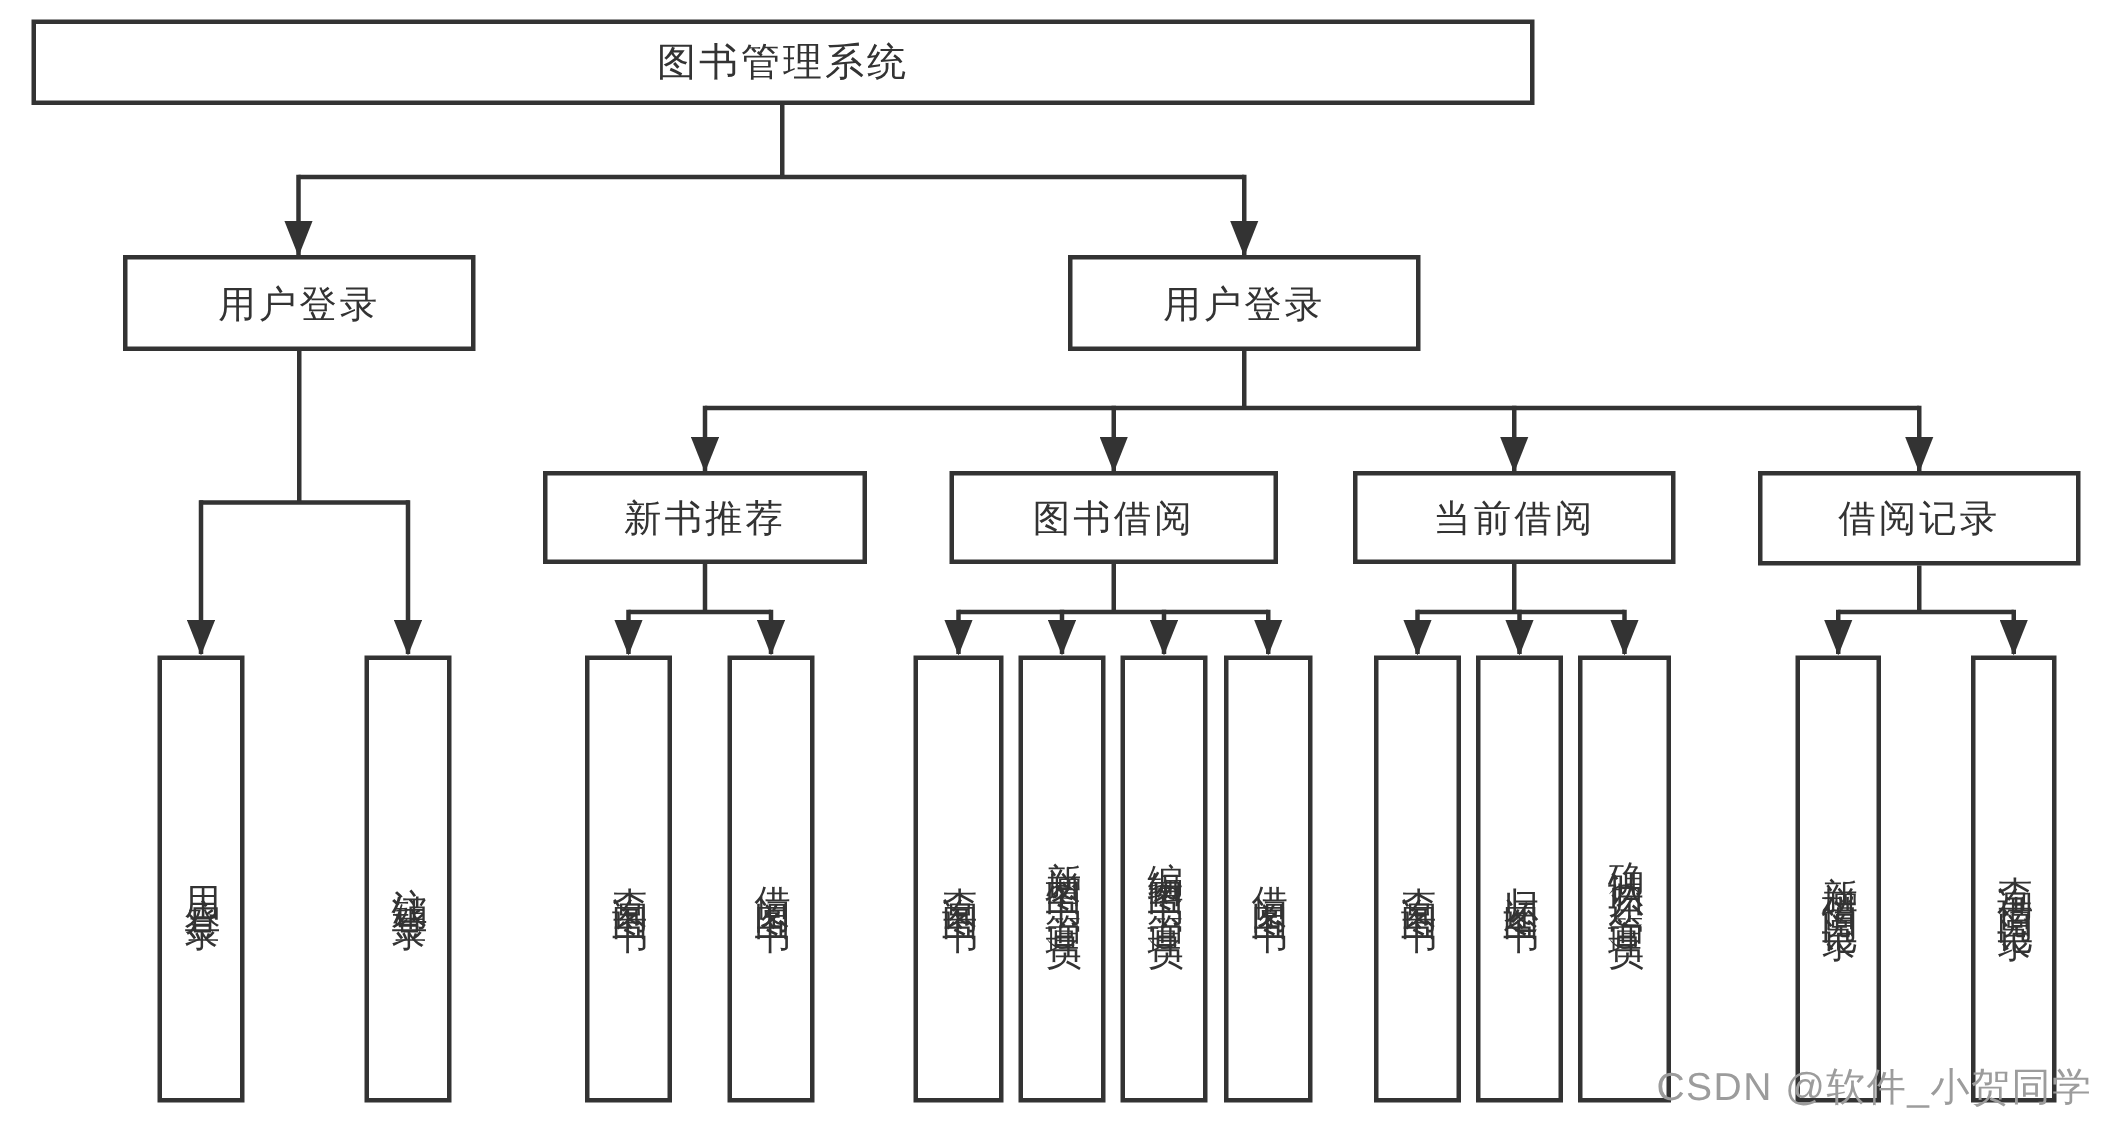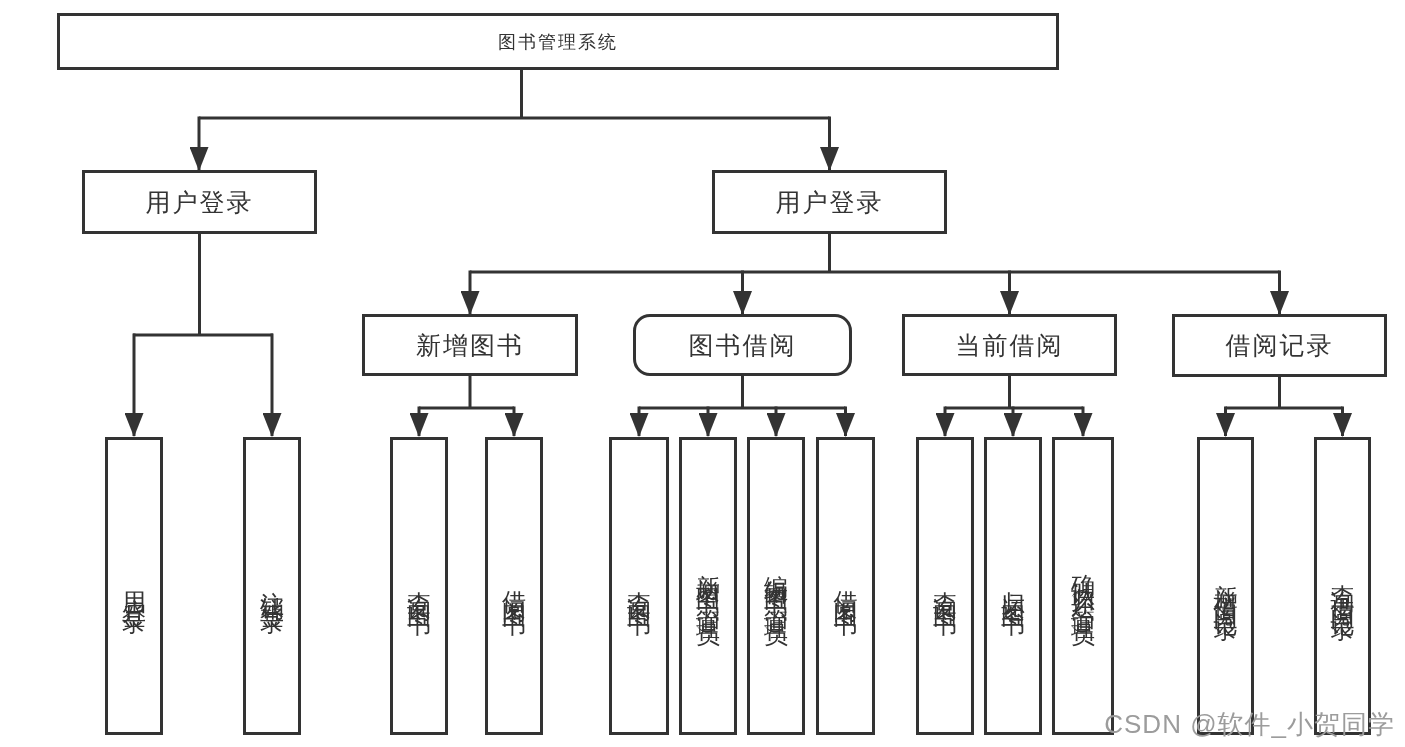--- a/index.html
+++ b/index.html
@@ -25,21 +25,21 @@
     box-sizing:border-box;
     border:3px solid var(--border);
     background:var(--bg);
     color:var(--text);
     display:flex;
     align-items:center;
     justify-content:center;
     text-align:center;
   }
   .h-box{font-size:25px;letter-spacing:2px;}
-  .root-box{font-size:18px;letter-spacing:2px;margin-left:36px;}
+  .root-box{font-size:26px;letter-spacing:2px;}
   .v-box{
     writing-mode:vertical-rl;
     text-orientation:mixed;
     font-size:24px;
     letter-spacing:7px;
     line-height:1;
     padding:8px 0;
   }
   .watermark{
     position:absolute;
@@ -102,22 +102,22 @@
     <line class="cline" x1="1225.5" y1="408" x2="1342.5" y2="408"></line>
     <line class="cline" x1="1225.5" y1="406.5" x2="1225.5" y2="436" marker-end="url(#arrowhead)"></line>
     <line class="cline" x1="1342.5" y1="406.5" x2="1342.5" y2="436" marker-end="url(#arrowhead)"></line>
   </svg>
 
   <div class="box root-box" style="left:21px;top:13px;width:1002px;height:57px;">图书管理系统</div>
 
   <div class="box h-box" style="left:82px;top:170px;width:235px;height:64px;">用户登录</div>
   <div class="box h-box" style="left:712px;top:170px;width:235px;height:64px;">用户登录</div>
 
-  <div class="box h-box" style="left:362px;top:314px;width:216px;height:62px;">新增图书</div>
-  <div class="box h-box" style="left:633px;top:314px;width:219px;height:62px;border-radius:17px;">图书借阅</div>
+  <div class="box h-box" style="left:362px;top:314px;width:216px;height:62px;">新书推荐</div>
+  <div class="box h-box" style="left:633px;top:314px;width:219px;height:62px;">图书借阅</div>
   <div class="box h-box" style="left:1172px;top:314px;width:215px;height:63px;">借阅记录</div>
   <div class="box h-box" style="left:902px;top:314px;width:215px;height:62px;">当前借阅</div>
 
   <div class="box v-box" style="left:105px;top:437px;width:58px;height:298px;">用户登录</div>
   <div class="box v-box" style="left:243px;top:437px;width:58px;height:298px;">注销登录</div>
 
   <div class="box v-box" style="left:390px;top:437px;width:58px;height:298px;">查询图书</div>
   <div class="box v-box" style="left:485px;top:437px;width:58px;height:298px;">借阅图书</div>
 
   <div class="box v-box" style="left:609px;top:437px;width:60px;height:298px;">查询图书</div>

